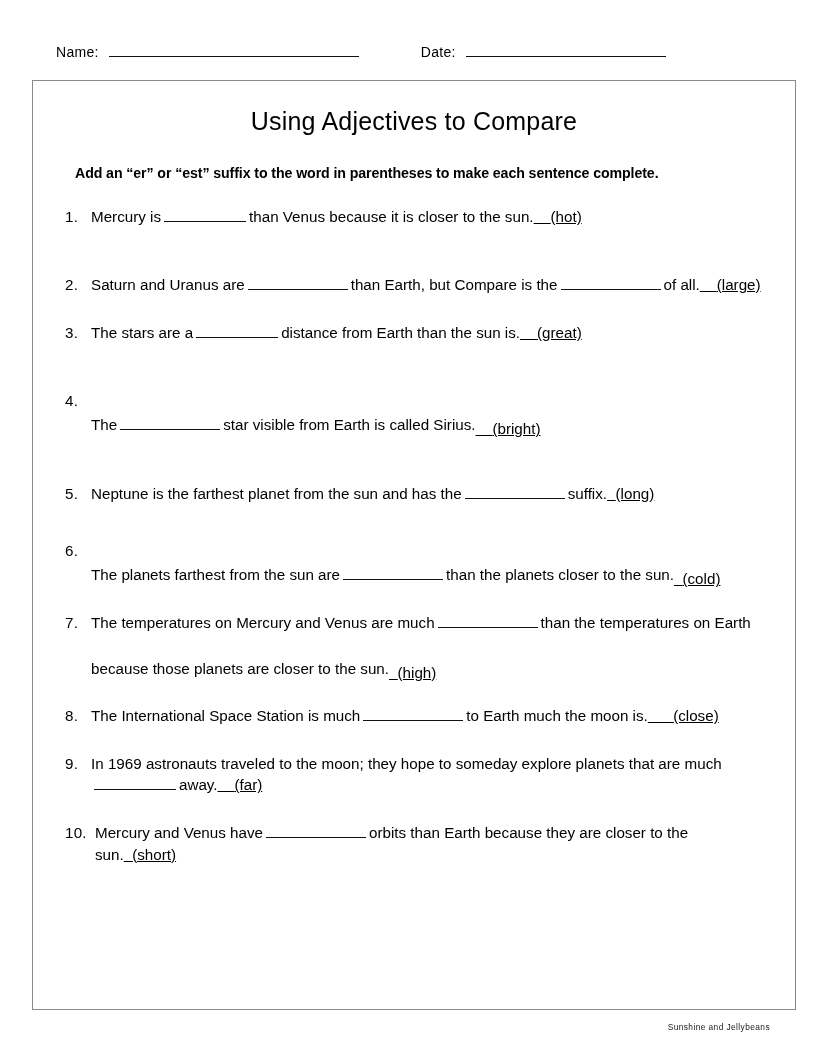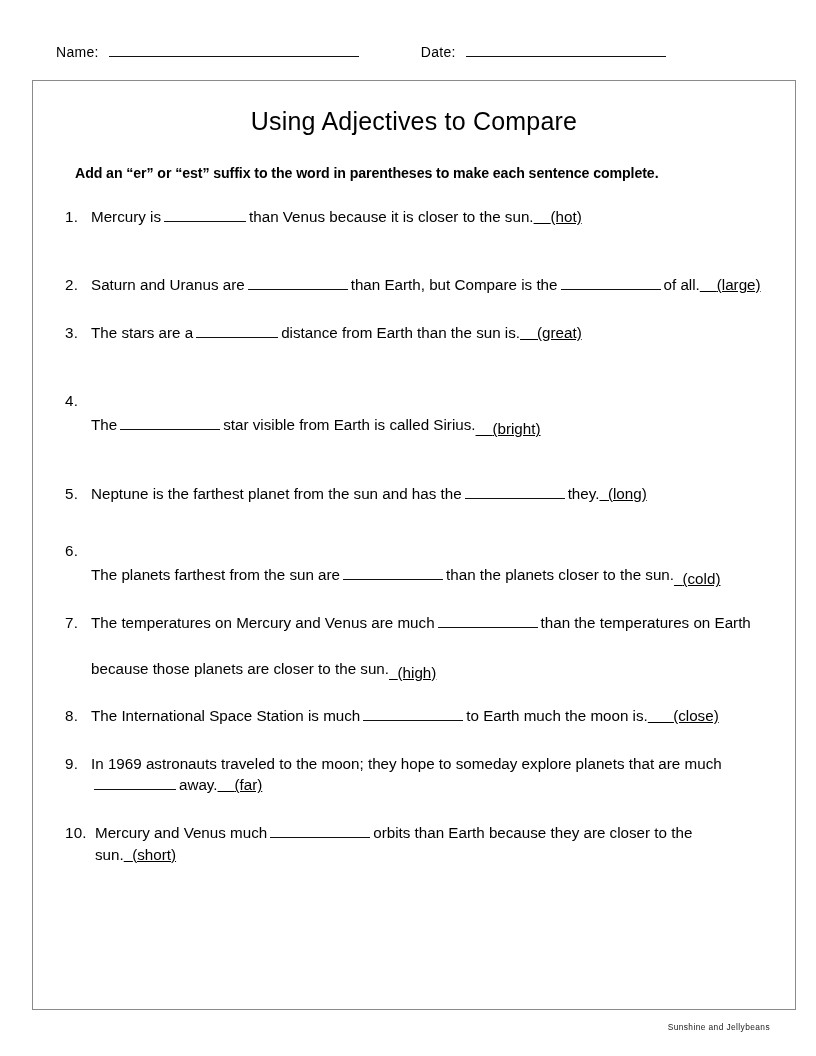--- a/index.html
+++ b/index.html
@@ -158,21 +158,21 @@
     <div class="sp-xl"></div>
 
     <div class="q">
       <span class="q-num">4.</span>
       <span class="q-body"><span>The</span><span class="blank b-md"></span><span>star visible from Earth is called Sirius.</span><span class="hint hint-gap-md hint-drop">(bright)</span></span>
     </div>
     <div class="sp-xl"></div>
 
     <div class="q">
       <span class="q-num">5.</span>
-      <span class="q-body"><span>Neptune is the farthest planet from the sun and has the</span><span class="blank b-md"></span><span>they.</span><span class="hint hint-gap-sm">(long)</span></span>
+      <span class="q-body"><span>Neptune is the farthest planet from the sun and has the</span><span class="blank b-md"></span><span>suffix.</span><span class="hint hint-gap-sm">(long)</span></span>
     </div>
     <div class="sp-lg"></div>
 
     <div class="q">
       <span class="q-num">6.</span>
       <span class="q-body"><span>The planets farthest from the sun are</span><span class="blank b-md"></span><span>than the planets closer to the sun.</span><span class="hint hint-gap-sm hint-drop">(cold)</span></span>
     </div>
     <div class="sp-md"></div>
 
     <div class="q">
@@ -188,19 +188,19 @@
     <div class="sp-md"></div>
 
     <div class="q">
       <span class="q-num">9.</span>
       <span class="q-body"><span>In 1969 astronauts traveled to the moon; they hope to someday explore planets that are much</span><span class="blank b-sm"></span><span>away.</span><span class="hint hint-gap-md">(far)</span></span>
     </div>
     <div class="sp-md"></div>
 
     <div class="q">
       <span class="q-num wide">10.</span>
-      <span class="q-body"><span>Mercury and Venus much</span><span class="blank b-md"></span><span>orbits than Earth because they are closer to the sun.</span><span class="hint hint-gap-sm">(short)</span></span>
+      <span class="q-body"><span>Mercury and Venus have</span><span class="blank b-md"></span><span>orbits than Earth because they are closer to the sun.</span><span class="hint hint-gap-sm">(short)</span></span>
     </div>
 
   </div>
 </div>
 
 <div class="footer">Sunshine and Jellybeans</div>
 
 </body></html>

